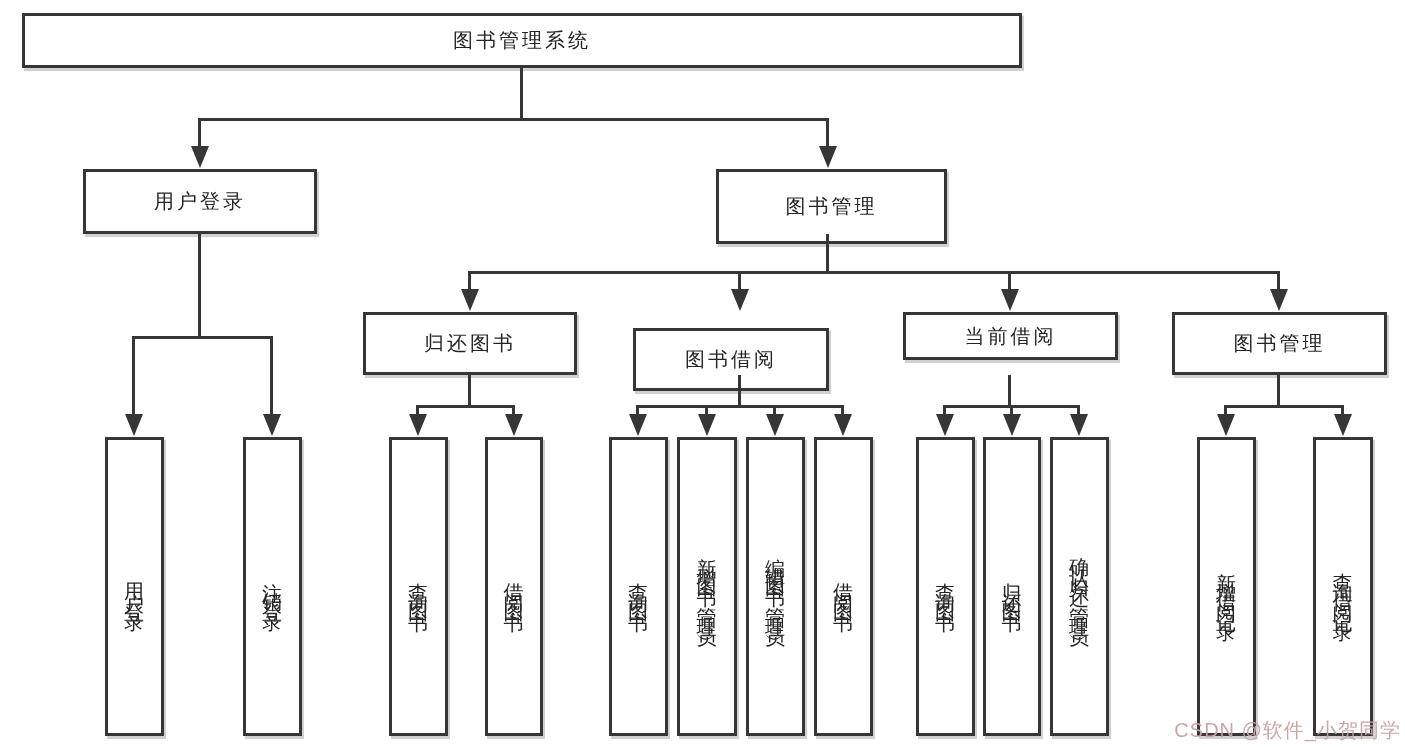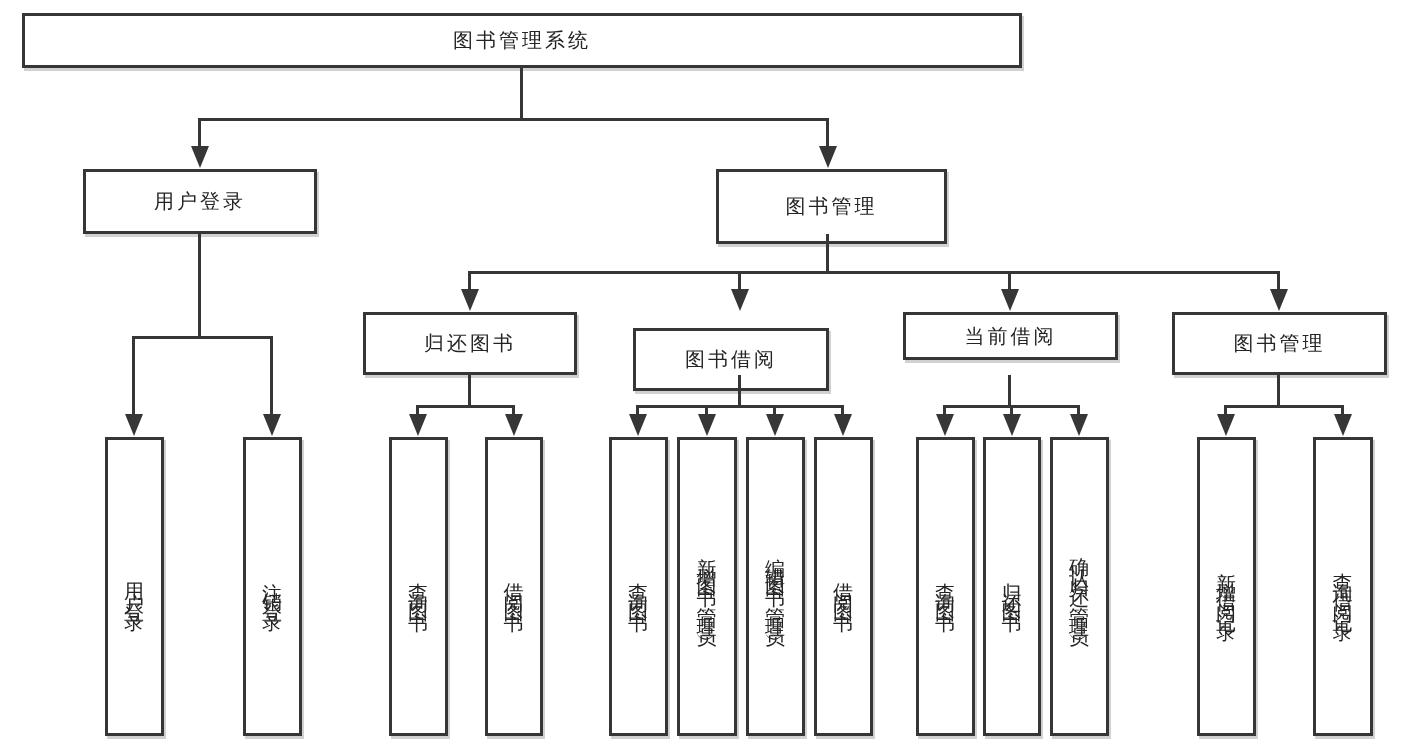--- a/index.html
+++ b/index.html
@@ -157,14 +157,15 @@
   <div class="arrow" style="left:1003px;top:414px;"></div>
   <div class="arrow" style="left:1070px;top:414px;"></div>
 
   <div class="vline" style="left:1277px;top:375px;height:32px;"></div>
   <div class="hline" style="left:1224px;top:405px;width:120px;"></div>
   <div class="vline" style="left:1224px;top:405px;height:12px;"></div>
   <div class="vline" style="left:1341px;top:405px;height:12px;"></div>
   <div class="arrow" style="left:1217px;top:414px;"></div>
   <div class="arrow" style="left:1334px;top:414px;"></div>
 
+  <div class="watermark">CSDN @软件_小贺同学</div>
 
 </div>
 
 </body></html>

